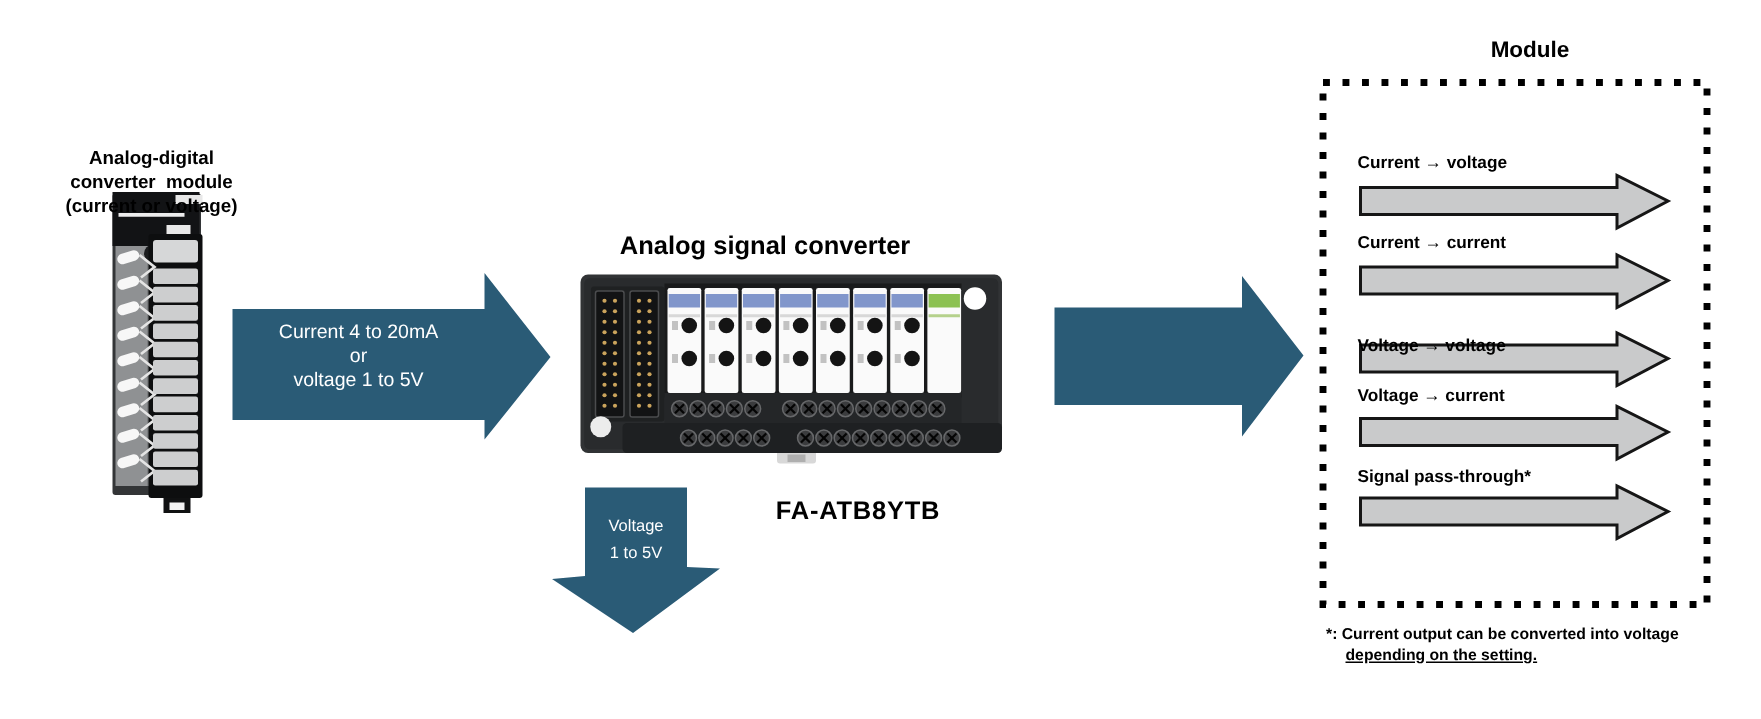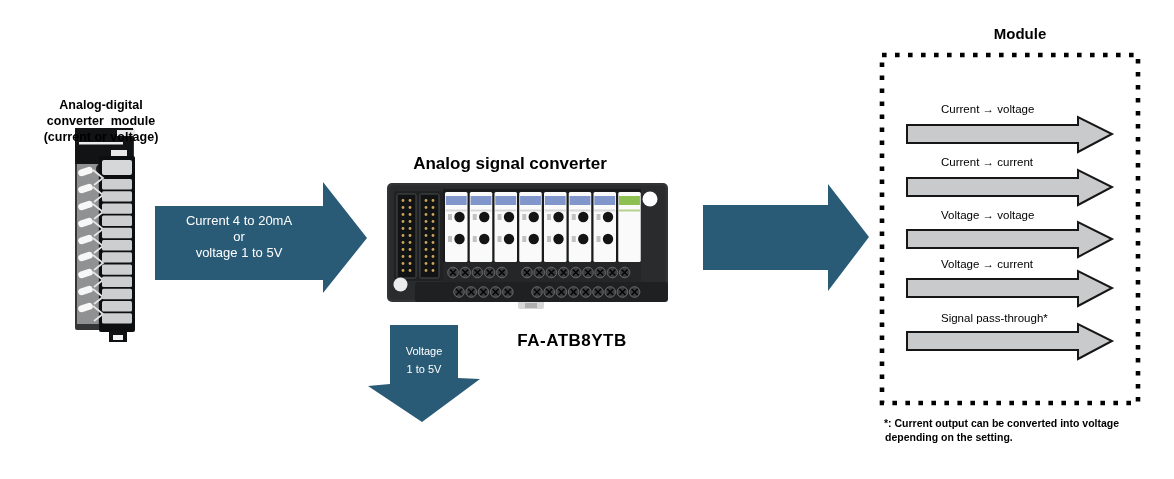--- a/index.html
+++ b/index.html
@@ -11,24 +11,24 @@
   .t{position:absolute;white-space:nowrap;}
   .ctr{transform:translateX(-50%);text-align:center;}
   .pre{white-space:pre;}
   #adc-label{left:101px;top:70px;font-weight:bold;font-size:12.5px;line-height:16px;margin-top:27px;}
   #input-arrow-label{left:239px;top:213px;color:var(--arrow-text,#fff);font-size:13px;line-height:16px;}
   #converter-title{left:478px;top:154px;font-weight:bold;font-size:17px;margin-left:32px;}
   #model-label{left:572px;top:331px;font-weight:bold;font-size:17px;letter-spacing:.5px;}
   #monitor-arrow-label{left:424px;top:343px;color:var(--arrow-text,#fff);font-size:11px;line-height:17.5px;}
   #monitor-output-label{left:423px;top:439px;font-weight:bold;font-size:17px;}
   #module-title{left:1010px;top:25px;font-weight:bold;font-size:15px;padding-left:20px;}
-  .conv-label{left:905px;font-weight:normal;font-size:11.5px;margin-left:36px;}
-  #conv-0{top:103px;} #conv-1{top:156px;} #conv-2{top:209px;} #conv-3{top:258px;} #conv-4{top:312px;text-align:center;}
+  .conv-label{left:905px;font-weight:bold;font-size:11.5px;}
+  #conv-0{top:103px;} #conv-1{top:156px;} #conv-2{top:225px;} #conv-3{top:258px;} #conv-4{top:312px;text-align:center;}
   #footnote{left:884px;top:417px;font-weight:bold;font-size:10.5px;line-height:13.5px;}
-  #footnote .fn2{margin-left:1px;}
+  #footnote .fn2{margin-left:13px;text-decoration:underline;}
 </style>
 </head>
 <body>
 
 <div class="canvas">
 
   <svg class="layer" width="1174" height="479" viewBox="0 0 1174 479">
 
     <g transform="translate(73,126)">
       <rect x="2" y="3" width="59" height="201" rx="2" fill="#333537"></rect>

